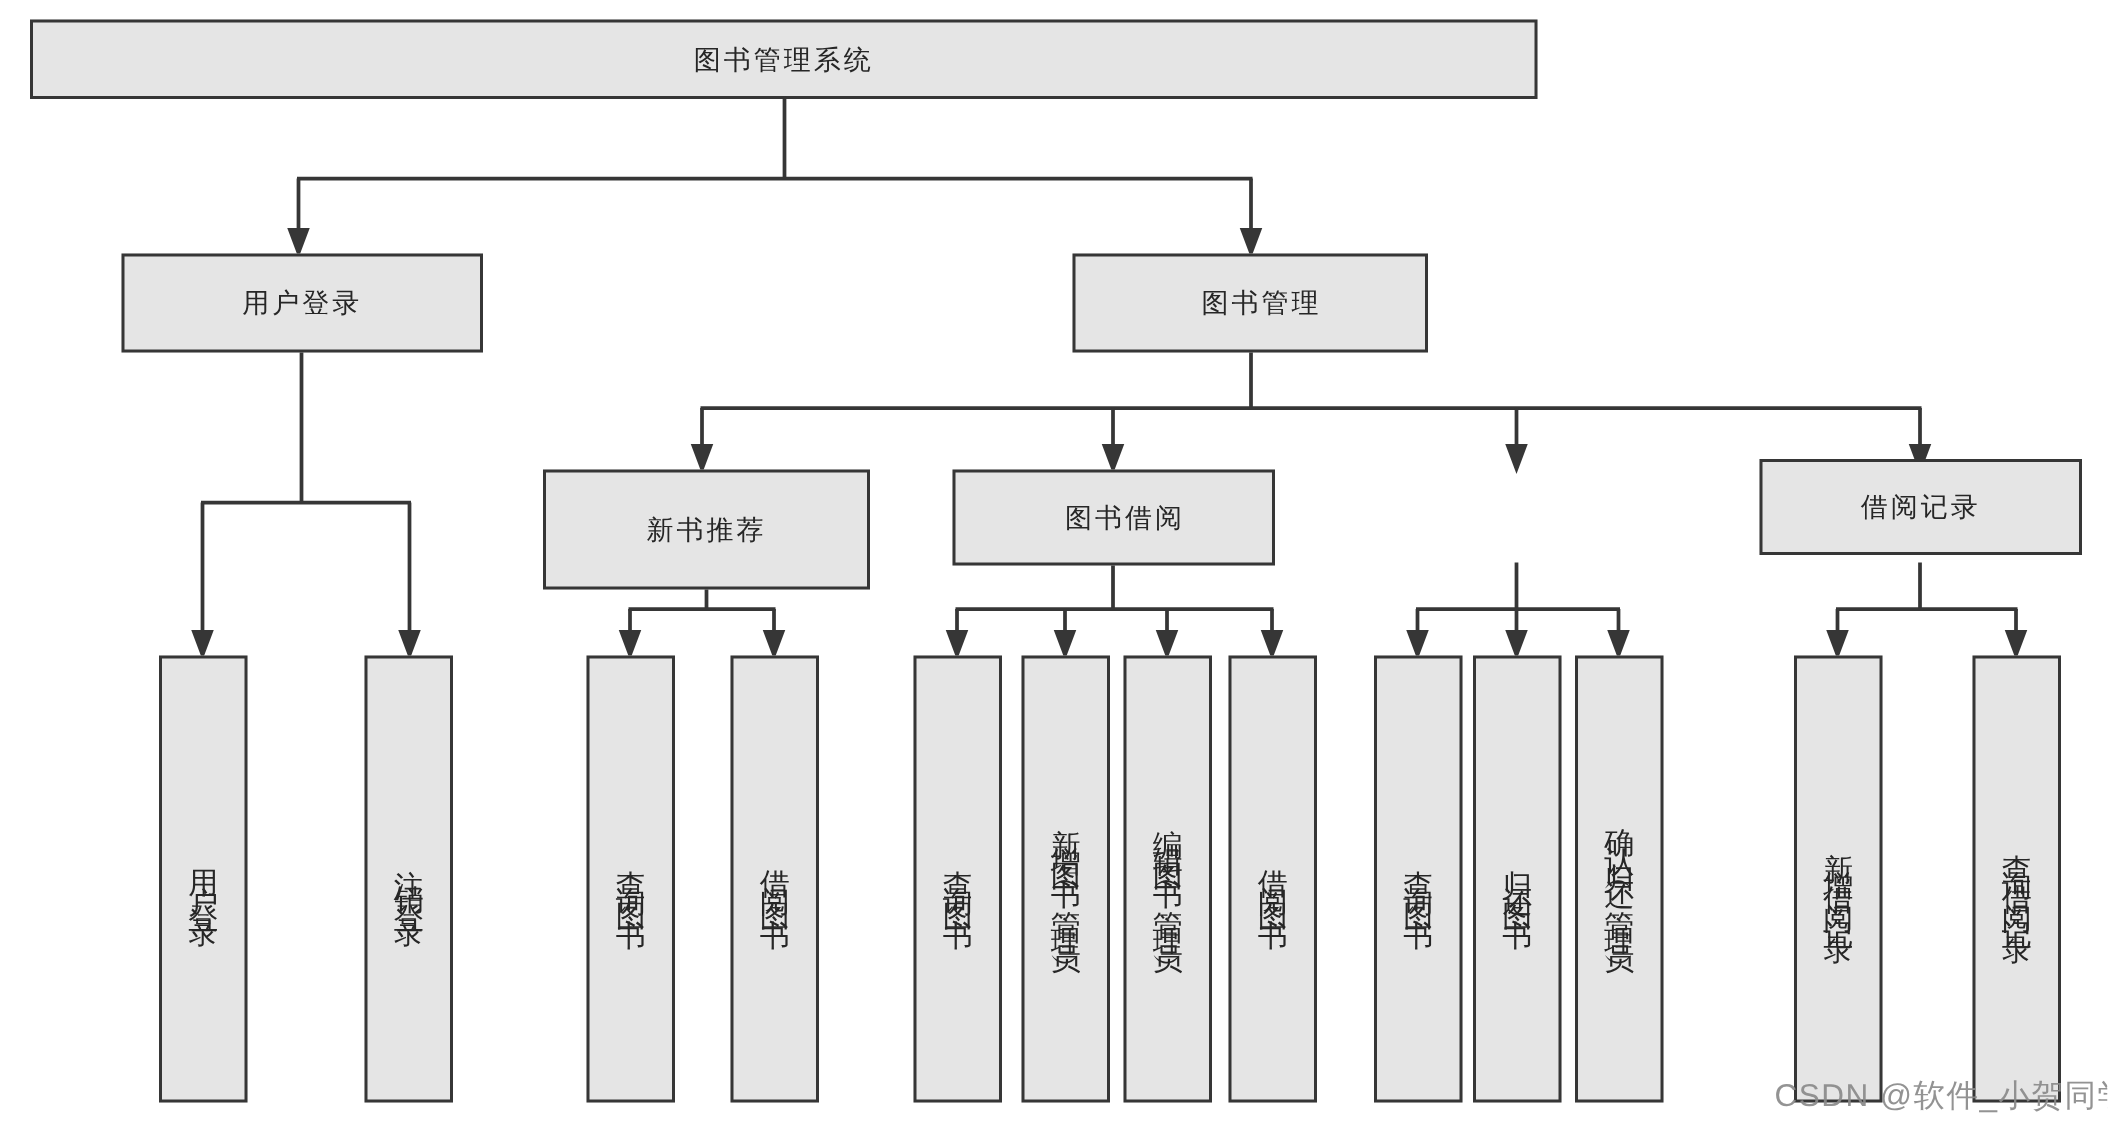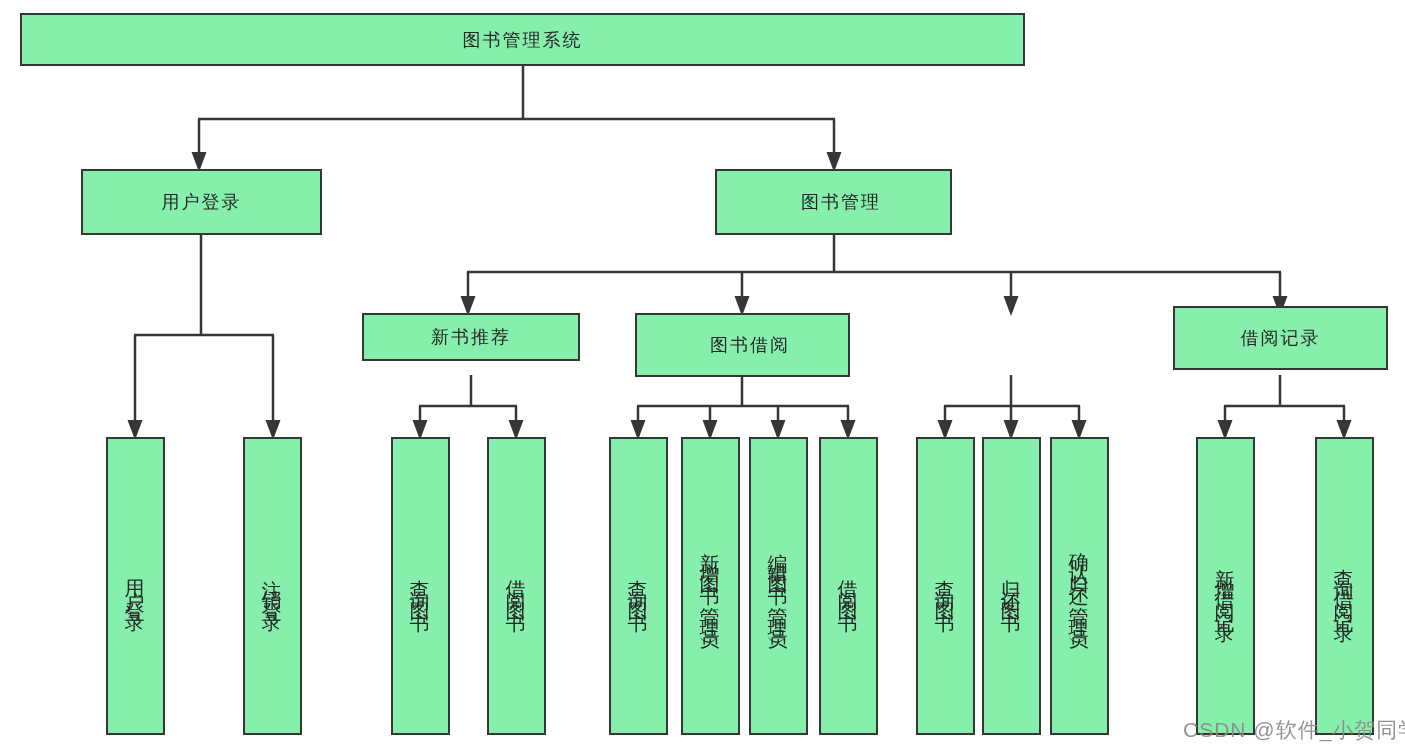--- a/index.html
+++ b/index.html
@@ -17,21 +17,21 @@
   }
   .connectors {
     position: absolute;
     left: 0; top: 0;
     width: 1405px;
     height: 747px;
   }
   .box {
     position: absolute;
     box-sizing: border-box;
-    background: #86efac;
+    background: #e5e5e5;
     border: 2.5px solid #363636;
     display: flex;
     align-items: center;
     justify-content: center;
     color: #262626;
   }
   .hbox {
     font-size: 18px;
     letter-spacing: 2px;
     white-space: nowrap;
@@ -143,21 +143,21 @@
     <span>图书管理系统</span>
   </div>
 
   <div class="box hbox" style="left:81px; top:169px; width:241px; height:66px;">
     <span>用户登录</span>
   </div>
   <div class="box hbox" style="left:715px; top:169px; width:237px; height:66px;padding-left:15px;">
     <span>图书管理</span>
   </div>
 
-  <div class="box hbox" style="left:362px; top:313px; width:218px; height:48px;">
+  <div class="box hbox" style="left:362px; top:313px; width:218px; height:80px;">
     <span>新书推荐</span>
   </div>
   <div class="box hbox" style="left:635px; top:313px; width:215px; height:64px;padding-left:15px;">
     <span>图书借阅</span>
   </div>
   <div class="box hbox" style="left:1173px; top:306px; width:215px; height:64px;">
     <span>借阅记录</span>
   </div>
 
   <div class="box vbox" style="left:105.5px; top:437px; width:59px; height:298px;">

